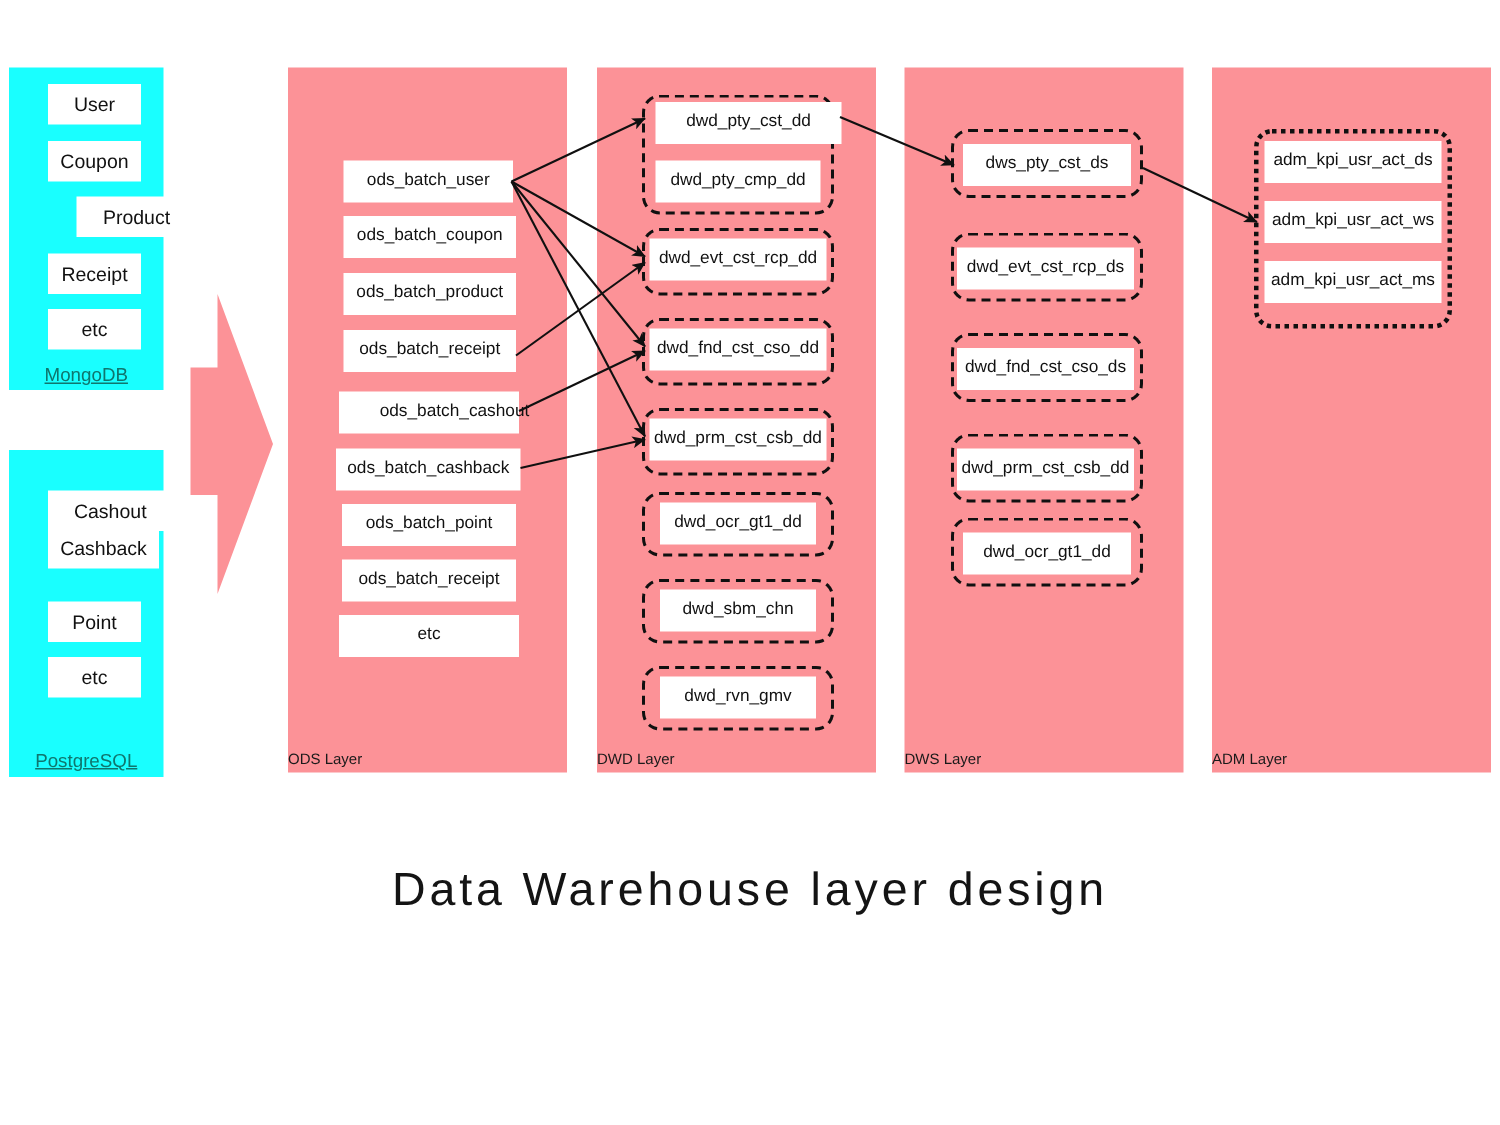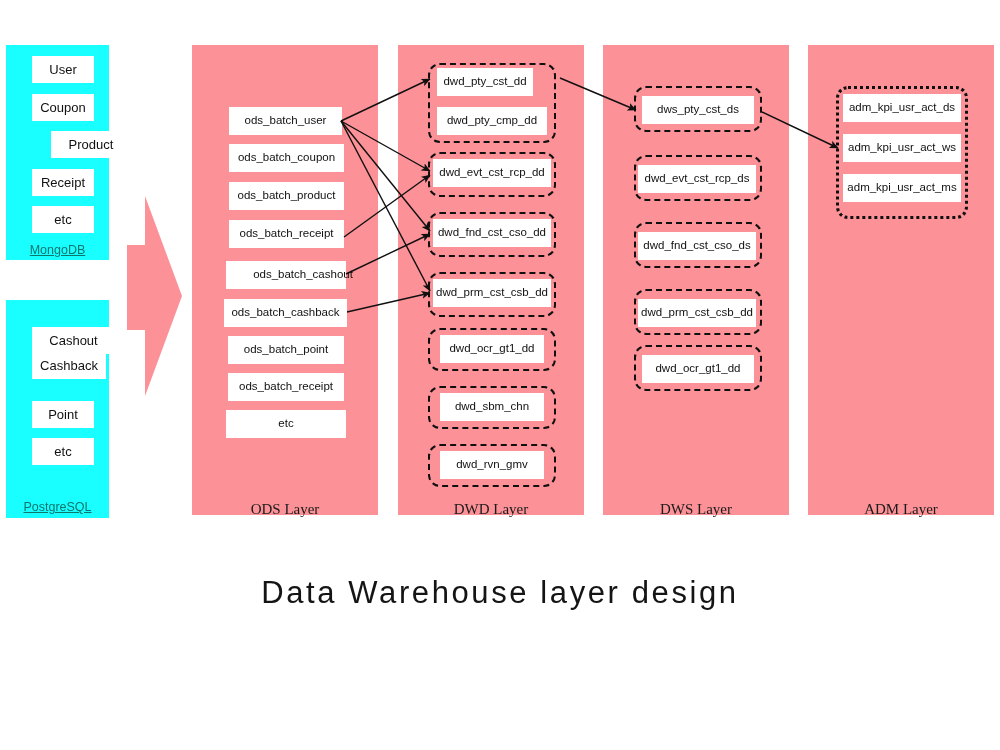--- a/index.html
+++ b/index.html
@@ -59,24 +59,23 @@
   
   .layer-col {
     position: absolute;
     background: #fc9297;
     box-sizing: border-box;
   }
   .layer-label {
     position: absolute;
     left: 0;
     width: 100%;
-    text-align: center;
-    font-size: 15px;
+    text-align: left;
+    font-size: 10px;
     color: #1a1a1a;
-    font-family: Liberation Serif, serif;
   }
 
   
   .group {
     position: absolute;
     box-sizing: border-box;
     border-radius: 12px;
   }
   .group.dashed {
     border: 2.5px dashed #101010;
@@ -149,21 +148,21 @@
       <div class="tbl" style="left: 37px; top: 175px; width: 115px; height: 28px;">ods_batch_receipt</div>
       <div class="tbl" style="left: 34px; top: 216px; width: 120px; height: 28px; padding-left: 34px;">ods_batch_cashout</div>
       <div class="tbl" style="left: 32px; top: 254px; width: 123px; height: 28px;">ods_batch_cashback</div>
       <div class="tbl" style="left: 36px; top: 291px; width: 116px; height: 28px;">ods_batch_point</div>
       <div class="tbl" style="left: 36px; top: 328px; width: 116px; height: 28px;">ods_batch_receipt</div>
       <div class="tbl" style="left: 34px; top: 365px; width: 120px; height: 28px;">etc</div>
       <div class="layer-label" style="top: 456px;">ODS Layer</div>
     </div>
     <div class="layer-col" style="left: 398px; top: 45px; width: 186px; height: 470px;">
       <div class="group dashed" style="left: 30px; top: 18px; width: 128px; height: 80px;"></div>
-      <div class="tbl" style="left: 39px; top: 23px; width: 96px; height: 28px; text-align: center;">dwd_pty_cst_dd</div>
+      <div class="tbl" style="left: 39px; top: 23px; width: 124px; height: 28px; text-align: center;">dwd_pty_cst_dd</div>
       <div class="tbl" style="left: 39px; top: 62px; width: 110px; height: 28px;">dwd_pty_cmp_dd</div>
       <div class="group dashed" style="left: 30px; top: 107px; width: 128px; height: 45px;"></div>
       <div class="tbl" style="left: 35px; top: 114px; width: 118px; height: 28px;">dwd_evt_cst_rcp_dd</div>
       <div class="group dashed" style="left: 30px; top: 167px; width: 128px; height: 45px;"></div>
       <div class="tbl" style="left: 35px; top: 174px; width: 118px; height: 28px;">dwd_fnd_cst_cso_dd</div>
       <div class="group dashed" style="left: 30px; top: 227px; width: 128px; height: 45px;"></div>
       <div class="tbl" style="left: 35px; top: 234px; width: 118px; height: 28px;">dwd_prm_cst_csb_dd</div>
       <div class="group dashed" style="left: 30px; top: 283px; width: 128px; height: 43px;"></div>
       <div class="tbl" style="left: 42px; top: 290px; width: 104px; height: 28px;">dwd_ocr_gt1_dd</div>
       <div class="group dashed" style="left: 30px; top: 341px; width: 128px; height: 43px;"></div>

